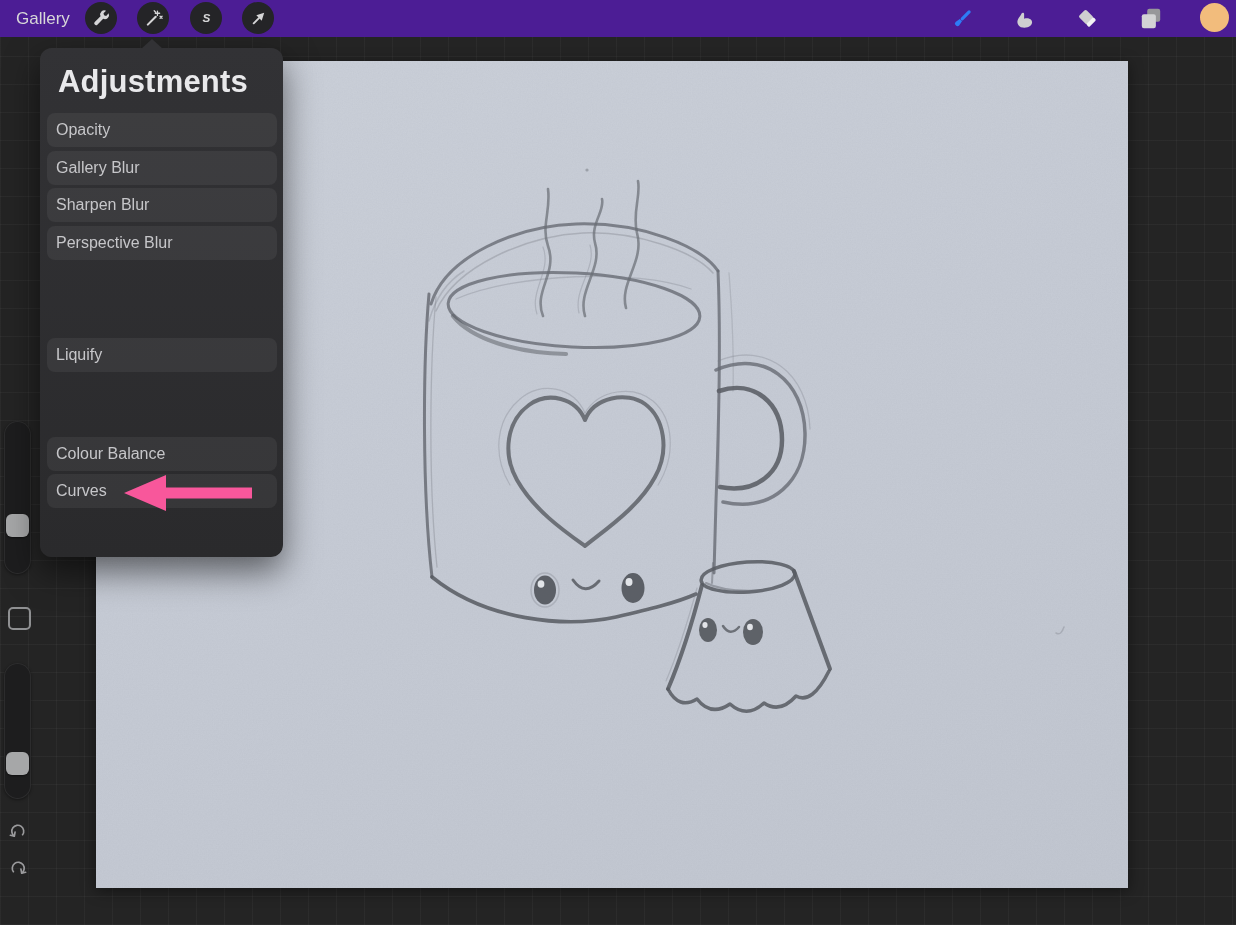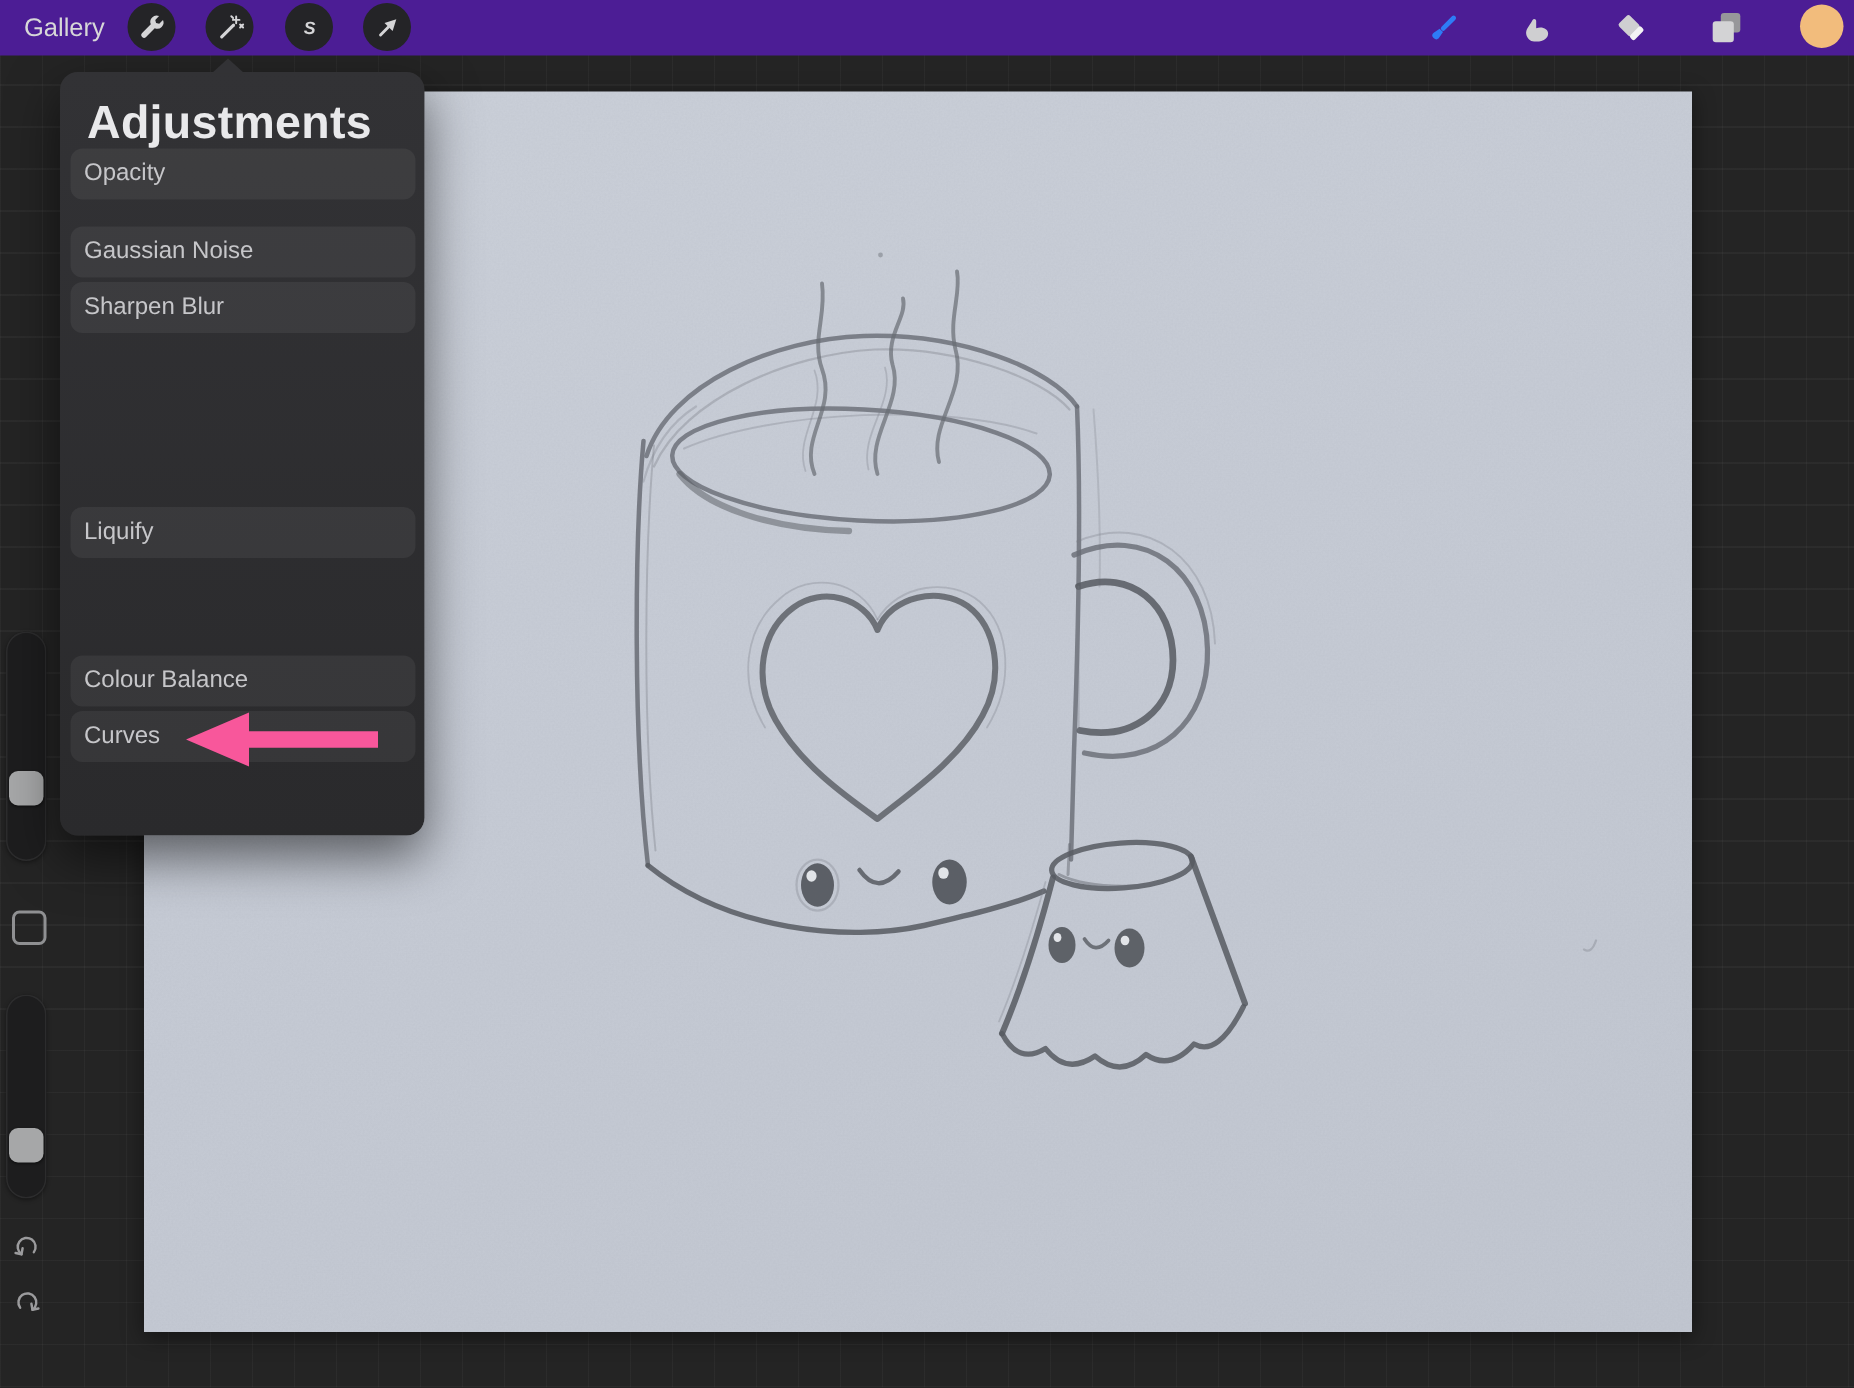--- a/index.html
+++ b/index.html
@@ -171,23 +171,24 @@
       <g transform="scale(-1,1) translate(-24,0)">
         <path d="M17,15 A6.5,6.5 0 1 0 8,16.5" fill="none" stroke="#9b9b9d" stroke-width="1.8" stroke-linecap="round"></path>
         <path d="M8,16.5 l-4.3,-0.9 M8,16.5 l0.8,-4.3" fill="none" stroke="#9b9b9d" stroke-width="1.8" stroke-linecap="round"></path>
       </g>
     </svg>
   </div>
 
   <div class="menu-panel">
     <div class="menu-caret"></div>
     <div class="menu-title">Adjustments</div>
-    <div class="menu-item" style="top:51px">Opacity</div>
-    <div class="menu-item" style="top:102.5px">Gaussian Noise</div>
+    <div class="menu-item" style="top:65px">Opacity</div>
+    <div class="menu-item" style="top:102.5px">Gallery Blur</div>
     <div class="menu-item" style="top:140px">Sharpen Blur</div>
+    <div class="menu-item" style="top:177.5px">Perspective Blur</div>
     <div class="menu-item" style="top:290px">Liquify</div>
     <div class="menu-item" style="top:388.5px">Colour Balance</div>
     <div class="menu-item" style="top:426px">Curves</div>
   </div>
 
   <svg class="arrow-annotation" width="150" height="44">
     <polygon points="14,21 56,3 56,15.5 142,15.5 142,26.5 56,26.5 56,39" fill="#F8579B"></polygon>
   </svg>
 
   <div class="topbar">

